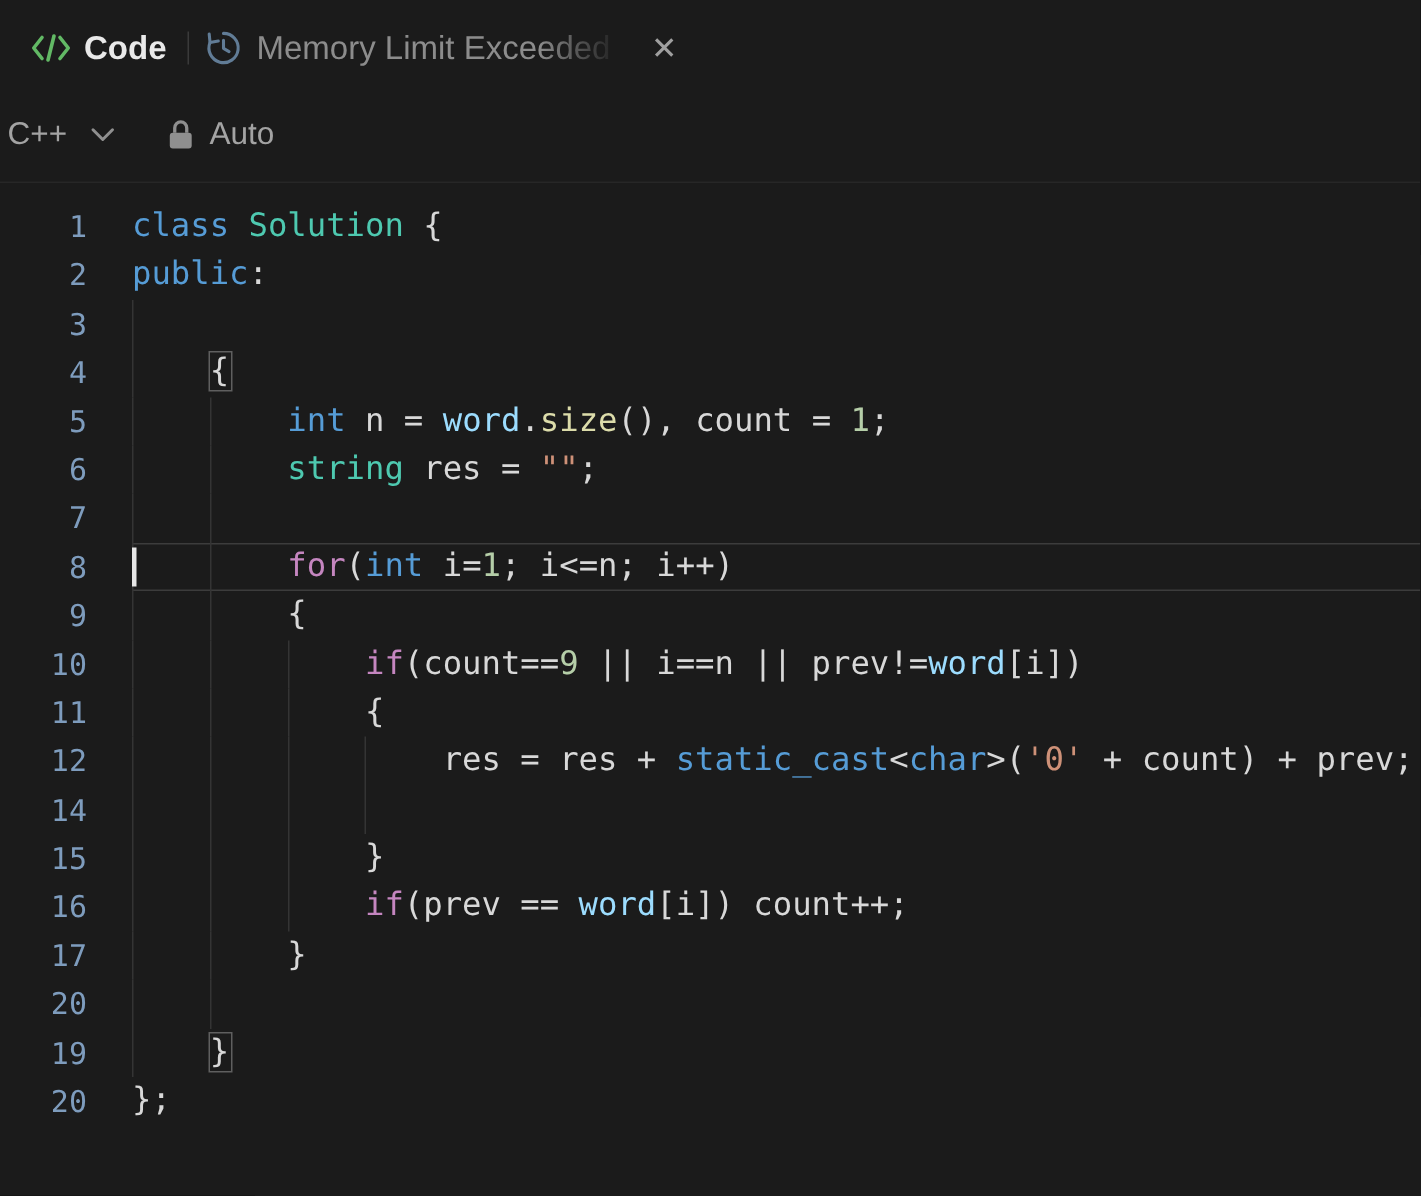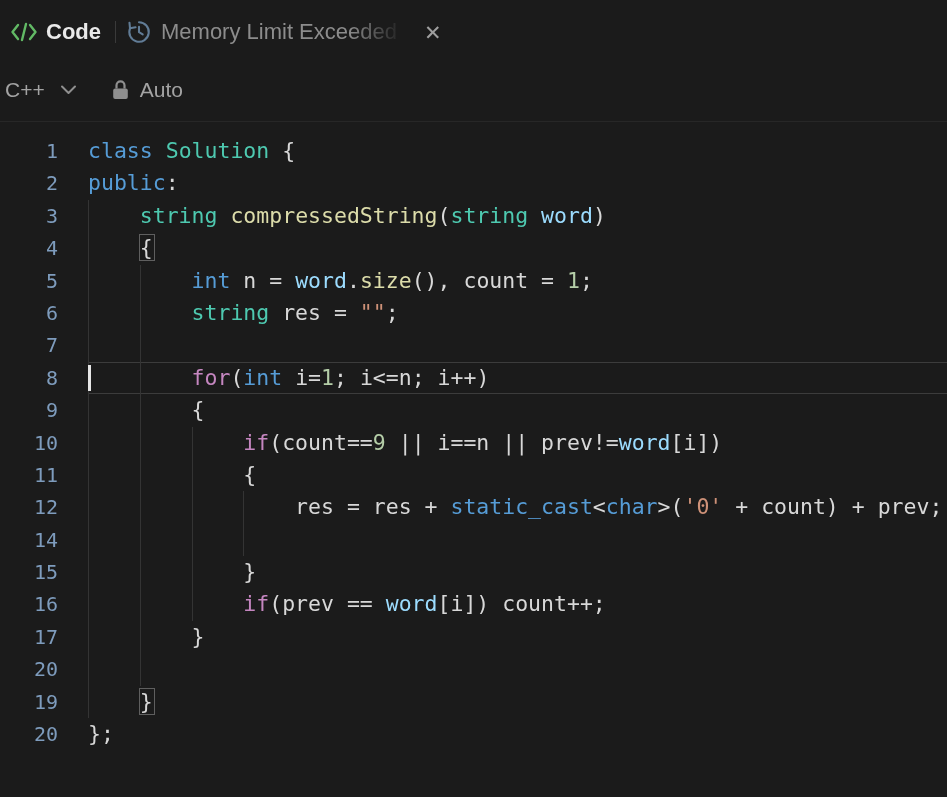--- a/index.html
+++ b/index.html
@@ -5,21 +5,21 @@
   html,body{margin:0;padding:0;background:#141414;}
   .app{
     width:947px;height:797px;box-sizing:border-box;overflow:hidden;
     background:var(--bg,#1b1b1b);
     font-family:"Liberation Sans",sans-serif;
     position:relative;
   }
   
   .tabbar{
     height:58px;display:flex;align-items:center;
-    padding:6px 10px 0 10px;box-sizing:border-box;
+    padding:6px 10px 0 20px;box-sizing:border-box;
   }
   .tab{display:flex;align-items:center;cursor:pointer;}
   .tab-code{gap:8px;padding-right:6px;}
   .tab-code .tab-label{
     font-size:22px;font-weight:bold;color:var(--tab_active_fg,#e8e8e8);
   }
   .code-icon{color:var(--code_icon,#62b965);display:block;}
   .vsep{width:1px;height:22px;background:#3a3a3a;margin:0 10px 0 8px;}
   .tab-result{gap:9px;color:var(--tab_inactive_fg,#8c8c8c);}
   .history-icon{color:var(--history_icon,#617c96);display:block;}
@@ -134,21 +134,21 @@
       <div class="line">
         <div class="ln">1</div>
         <div class="code"><span class="txt"><span class="tok-k">class</span><span class="tok-d"> </span><span class="tok-t">Solution</span><span class="tok-d"> {</span></span></div>
       </div>
       <div class="line">
         <div class="ln">2</div>
         <div class="code"><span class="txt"><span class="tok-k">public</span><span class="tok-d">:</span></span></div>
       </div>
       <div class="line">
         <div class="ln">3</div>
-        <div class="code"><i class="guide" style="left: 0ch;"></i><span class="txt"><span class="tok-d">    </span><span class="tok-t">string</span><span class="tok-d"> </span><span class="tok-f">compressedString</span><span class="tok-d">(</span><span class="tok-t">string</span><span class="tok-d"> </span><span class="tok-p">word</span><span class="tok-d">)</span></span></div>
+        <div class="code"><i class="guide" style="left: 0ch;"></i></div>
       </div>
       <div class="line">
         <div class="ln">4</div>
         <div class="code"><i class="guide" style="left: 0ch;"></i><i class="bbox" style="left: calc(4ch - 1px);"></i><span class="txt"><span class="tok-d">    {</span></span></div>
       </div>
       <div class="line">
         <div class="ln">5</div>
         <div class="code"><i class="guide" style="left: 0ch;"></i><i class="guide" style="left: 4ch;"></i><span class="txt"><span class="tok-d">        </span><span class="tok-k">int</span><span class="tok-d"> n = </span><span class="tok-p">word</span><span class="tok-d">.</span><span class="tok-f">size</span><span class="tok-d">(), count = </span><span class="tok-n">1</span><span class="tok-d">;</span></span></div>
       </div>
       <div class="line">

